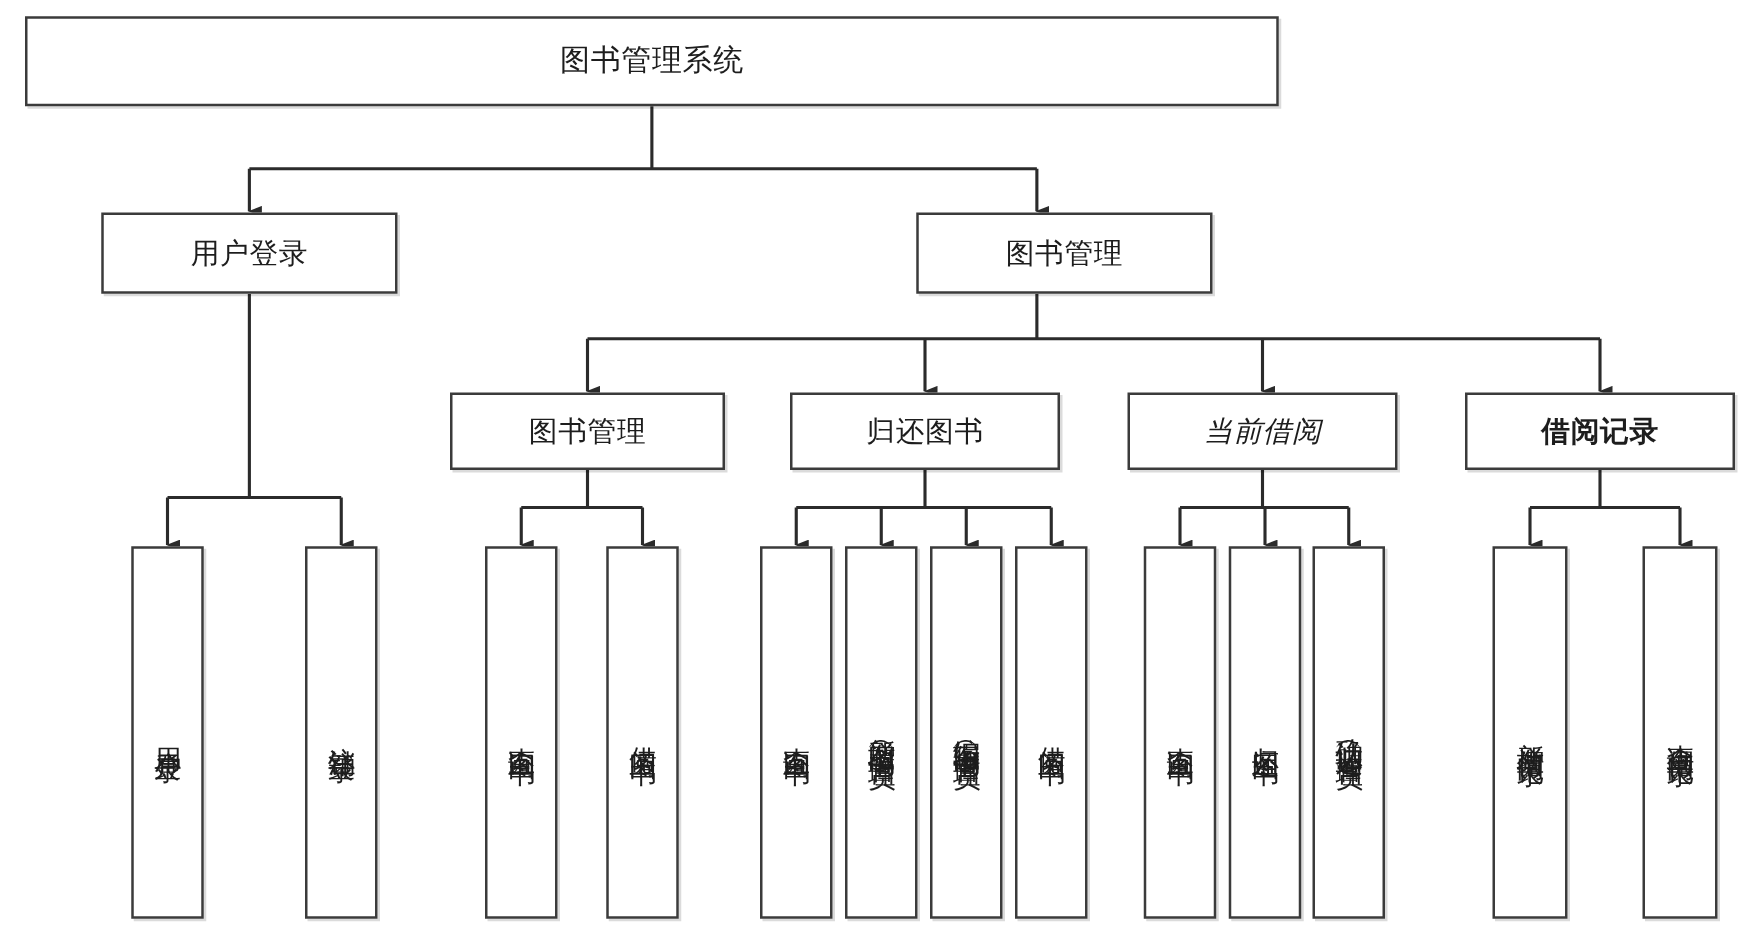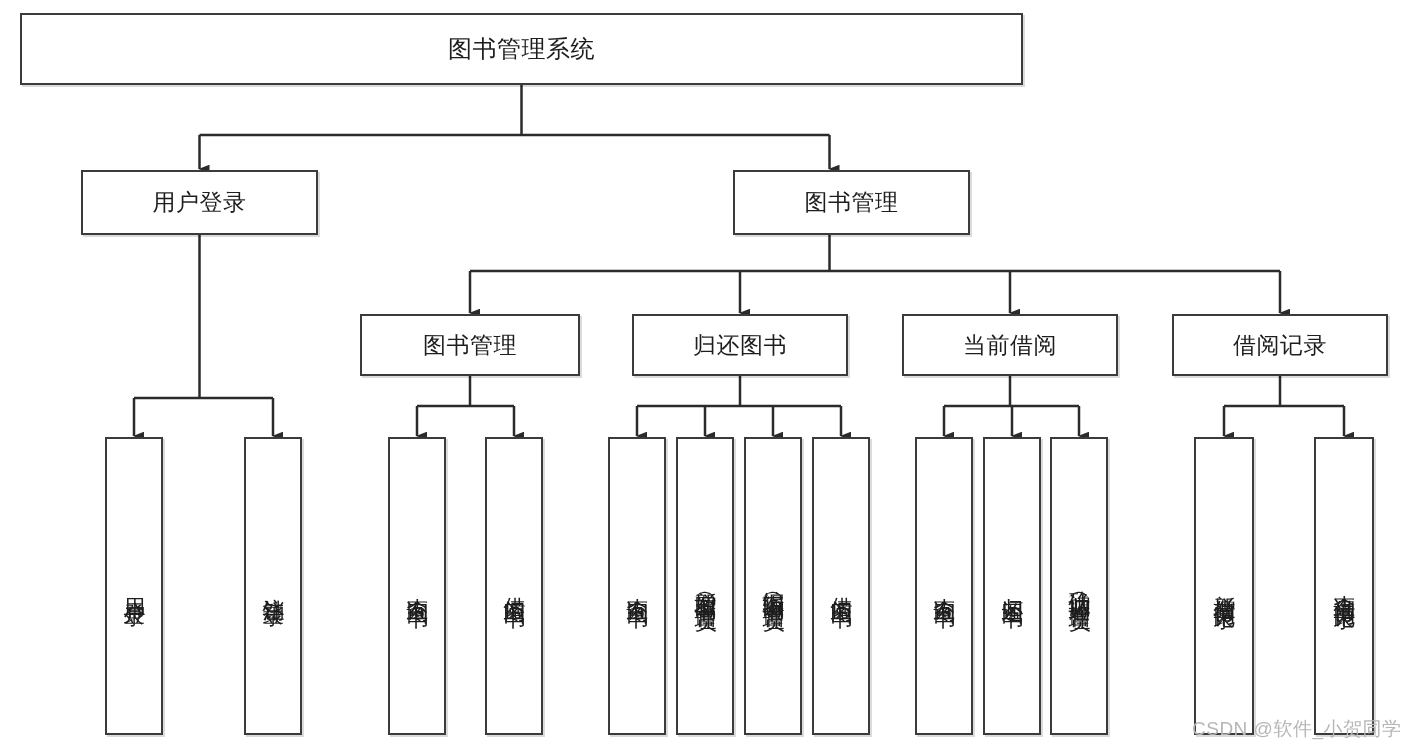--- a/index.html
+++ b/index.html
@@ -118,24 +118,24 @@
       </div>
       <div class="node-box horizontal" style="left: 711px; top: 170px; width: 237px; height: 65px; margin-left: 22px;">
         <span class="node-label">图书管理</span>
       </div>
       <div class="node-box horizontal" style="left: 360px; top: 314px; width: 220px; height: 62px;">
         <span class="node-label">图书管理</span>
       </div>
       <div class="node-box horizontal" style="left: 632px; top: 314px; width: 216px; height: 62px;">
         <span class="node-label">归还图书</span>
       </div>
-      <div class="node-box horizontal" style="left: 902px; top: 314px; width: 216px; height: 62px;">
+      <div class="node-box horizontal" style="left: 902px; top: 314px; width: 216px; height: 62px; font-style: italic;">
         <span class="node-label">当前借阅</span>
       </div>
-      <div class="node-box horizontal" style="left: 1172px; top: 314px; width: 216px; height: 62px;">
+      <div class="node-box horizontal" style="left: 1172px; top: 314px; width: 216px; height: 62px; font-weight: bold;">
         <span class="node-label">借阅记录</span>
       </div>
       <div class="node-box vertical" style="left: 105px; top: 437px; width: 58px; height: 298px;">
         <span class="node-label">用户登录</span>
       </div>
       <div class="node-box vertical" style="left: 244px; top: 437px; width: 58px; height: 298px;">
         <span class="node-label">注销登录</span>
       </div>
       <div class="node-box vertical" style="left: 388px; top: 437px; width: 58px; height: 298px;">
         <span class="node-label">查询图书</span>
@@ -165,15 +165,14 @@
         <span class="node-label">确认归还（管理员）</span>
       </div>
       <div class="node-box vertical" style="left: 1194px; top: 437px; width: 60px; height: 298px;">
         <span class="node-label">新增借阅记录</span>
       </div>
       <div class="node-box vertical" style="left: 1314px; top: 437px; width: 60px; height: 298px;">
         <span class="node-label">查询借阅记录</span>
       </div>
     </div>
 
-  <div class="watermark" style="left: 1192px; top: 716px;">CSDN @软件_小贺同学</div>
 
 </div>
 
 </body></html>

